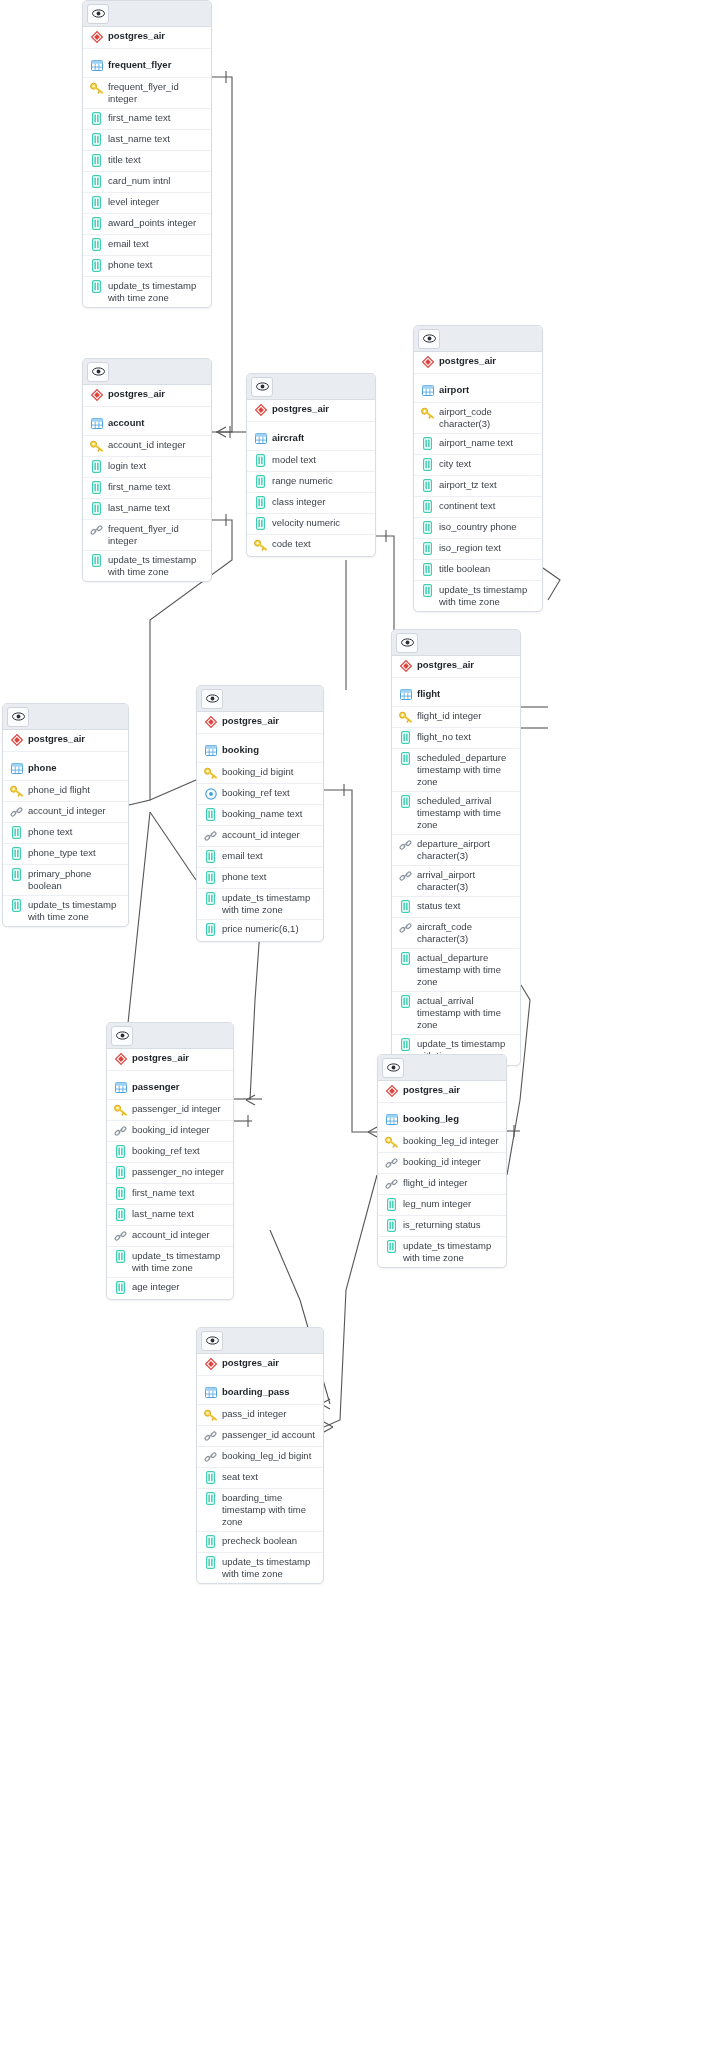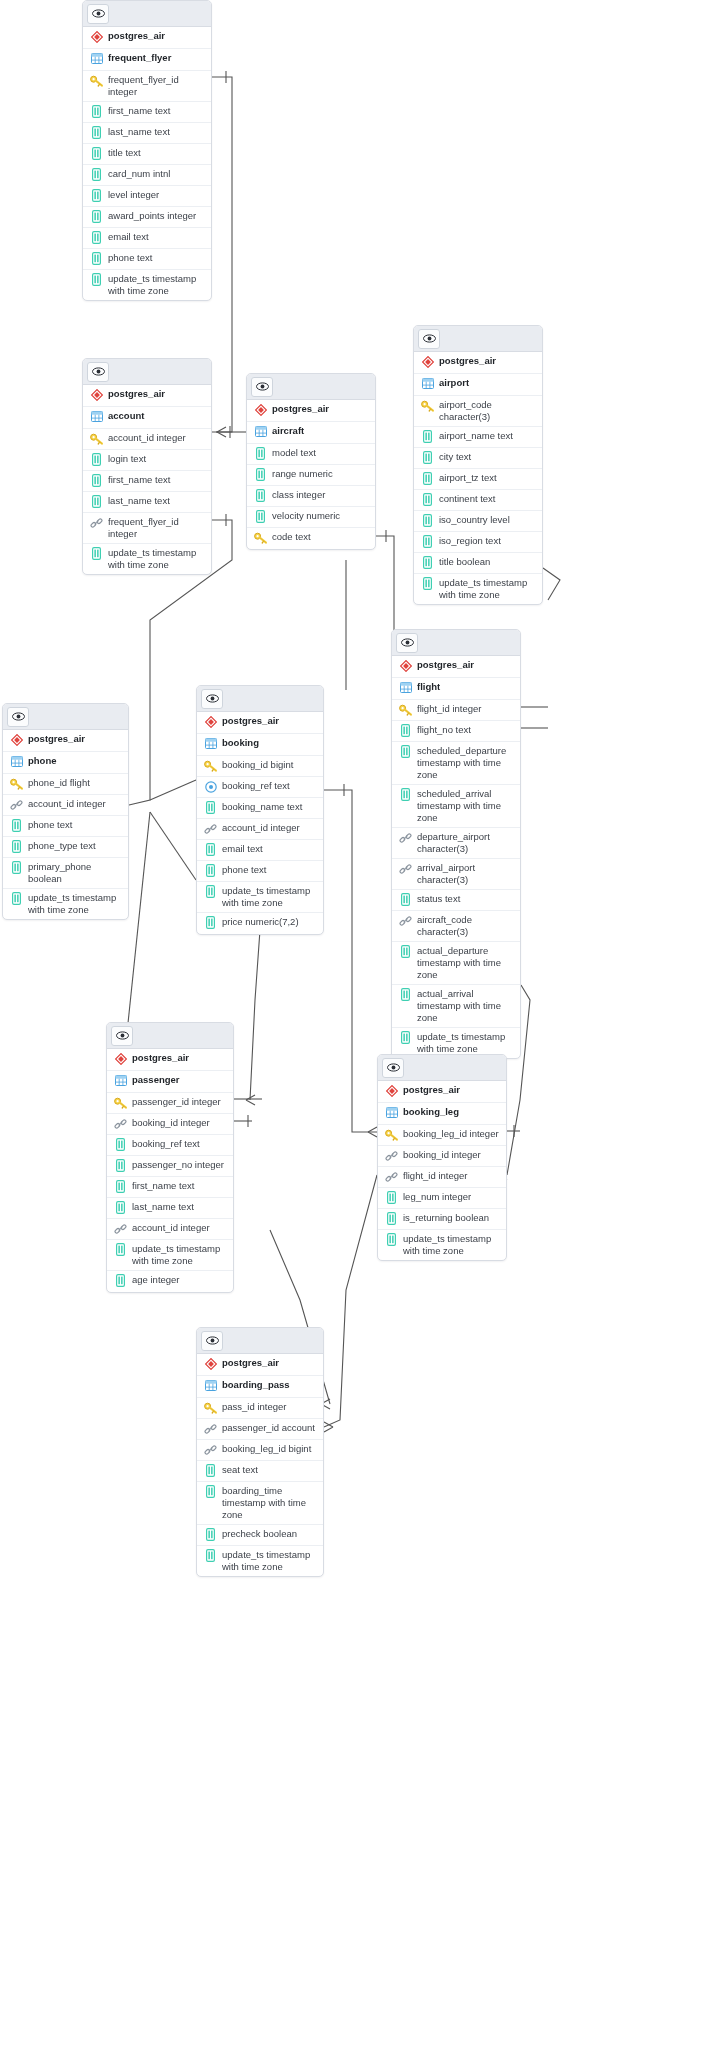--- a/index.html
+++ b/index.html
@@ -65,21 +65,21 @@
     width: 13px; height: 13px;
     margin-right: 5px;
     margin-top: 0px;
     display: flex;
     align-items: center;
     justify-content: center;
   }
   .row .lbl { flex: 1 1 auto; word-break: break-word; }
   .row.schema .lbl, .row.tname .lbl { font-weight: bold; color: #1f2328; font-size: 9.5px; }
   .row.schema { min-height: 22px; }
-  .row.tname { min-height: 22px; }
+  .row.tname { min-height: 22px; margin-top: 7px; }
 </style>
 </head>
 <body>
 
 <div id="canvas">
 
   <svg id="edges" viewBox="0 0 718 2048" width="718" height="2048">
     <g stroke="#555555" stroke-width="1.1" fill="none">
 
       <path d="M212,77 L232,77 L232,432 L212,432"></path>
@@ -521,21 +521,21 @@
         <span class="lbl">continent text</span>
       </div>
       <div class="row">
         <span class="ic">
           <svg width="9" height="13" viewBox="0 0 9 13">
             <rect x="0.6" y="0.6" width="7.8" height="11.8" rx="1.4" fill="#ffffff" stroke="#3ecfb2" stroke-width="1.2"></rect>
             <rect x="2.4" y="2.6" width="1.5" height="7.6" fill="#3ecfb2"></rect>
             <rect x="5.1" y="2.6" width="1.5" height="7.6" fill="#3ecfb2"></rect>
           </svg>
         </span>
-        <span class="lbl">iso_country level</span>
+        <span class="lbl">iso_country phone</span>
       </div>
       <div class="row">
         <span class="ic">
           <svg width="9" height="13" viewBox="0 0 9 13">
             <rect x="0.6" y="0.6" width="7.8" height="11.8" rx="1.4" fill="#ffffff" stroke="#3ecfb2" stroke-width="1.2"></rect>
             <rect x="2.4" y="2.6" width="1.5" height="7.6" fill="#3ecfb2"></rect>
             <rect x="5.1" y="2.6" width="1.5" height="7.6" fill="#3ecfb2"></rect>
           </svg>
         </span>
         <span class="lbl">iso_region text</span>
@@ -899,21 +899,21 @@
         <span class="lbl">update_ts timestamp with time zone</span>
       </div>
       <div class="row">
         <span class="ic">
           <svg width="9" height="13" viewBox="0 0 9 13">
             <rect x="0.6" y="0.6" width="7.8" height="11.8" rx="1.4" fill="#ffffff" stroke="#3ecfb2" stroke-width="1.2"></rect>
             <rect x="2.4" y="2.6" width="1.5" height="7.6" fill="#3ecfb2"></rect>
             <rect x="5.1" y="2.6" width="1.5" height="7.6" fill="#3ecfb2"></rect>
           </svg>
         </span>
-        <span class="lbl">price numeric(7,2)</span>
+        <span class="lbl">price numeric(6,1)</span>
       </div>
     </div>
     <div class="table-node" style="left: 106px; top: 1022px; width: 128px;">
       <div class="node-header">
         <div class="eye-btn">
           <svg class="eye-ic" width="13" height="9" viewBox="0 0 13 9">
             <ellipse cx="6.5" cy="4.5" rx="6" ry="3.6" fill="none" stroke="#2b2f36" stroke-width="1"></ellipse>
             <circle cx="6.5" cy="4.5" r="1.9" fill="#2b2f36"></circle>
           </svg>
         </div>
@@ -1105,21 +1105,21 @@
         <span class="lbl">leg_num integer</span>
       </div>
       <div class="row">
         <span class="ic">
           <svg width="9" height="13" viewBox="0 0 9 13">
             <rect x="0.6" y="0.6" width="7.8" height="11.8" rx="1.4" fill="#ffffff" stroke="#3ecfb2" stroke-width="1.2"></rect>
             <rect x="2.4" y="2.6" width="1.5" height="7.6" fill="#3ecfb2"></rect>
             <rect x="5.1" y="2.6" width="1.5" height="7.6" fill="#3ecfb2"></rect>
           </svg>
         </span>
-        <span class="lbl">is_returning boolean</span>
+        <span class="lbl">is_returning status</span>
       </div>
       <div class="row">
         <span class="ic">
           <svg width="9" height="13" viewBox="0 0 9 13">
             <rect x="0.6" y="0.6" width="7.8" height="11.8" rx="1.4" fill="#ffffff" stroke="#3ecfb2" stroke-width="1.2"></rect>
             <rect x="2.4" y="2.6" width="1.5" height="7.6" fill="#3ecfb2"></rect>
             <rect x="5.1" y="2.6" width="1.5" height="7.6" fill="#3ecfb2"></rect>
           </svg>
         </span>
         <span class="lbl">update_ts timestamp with time zone</span>

